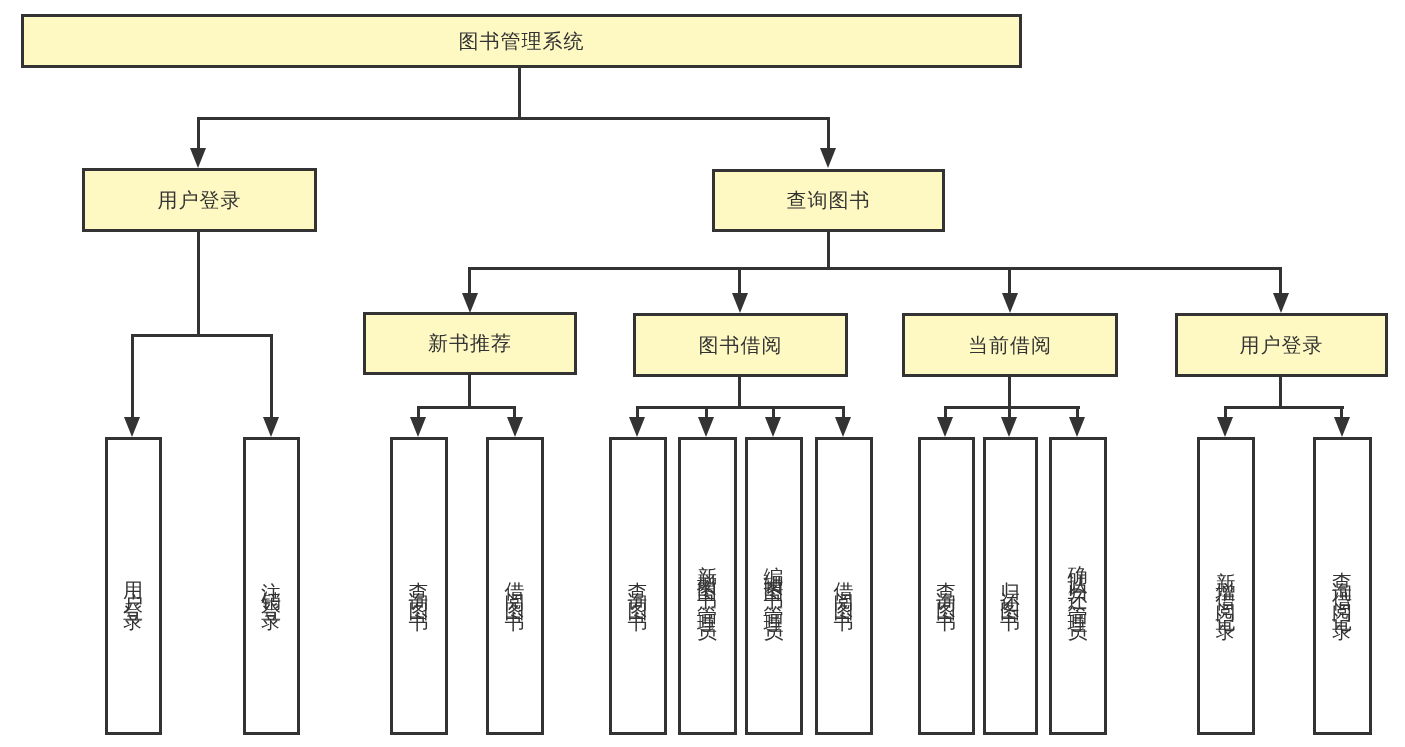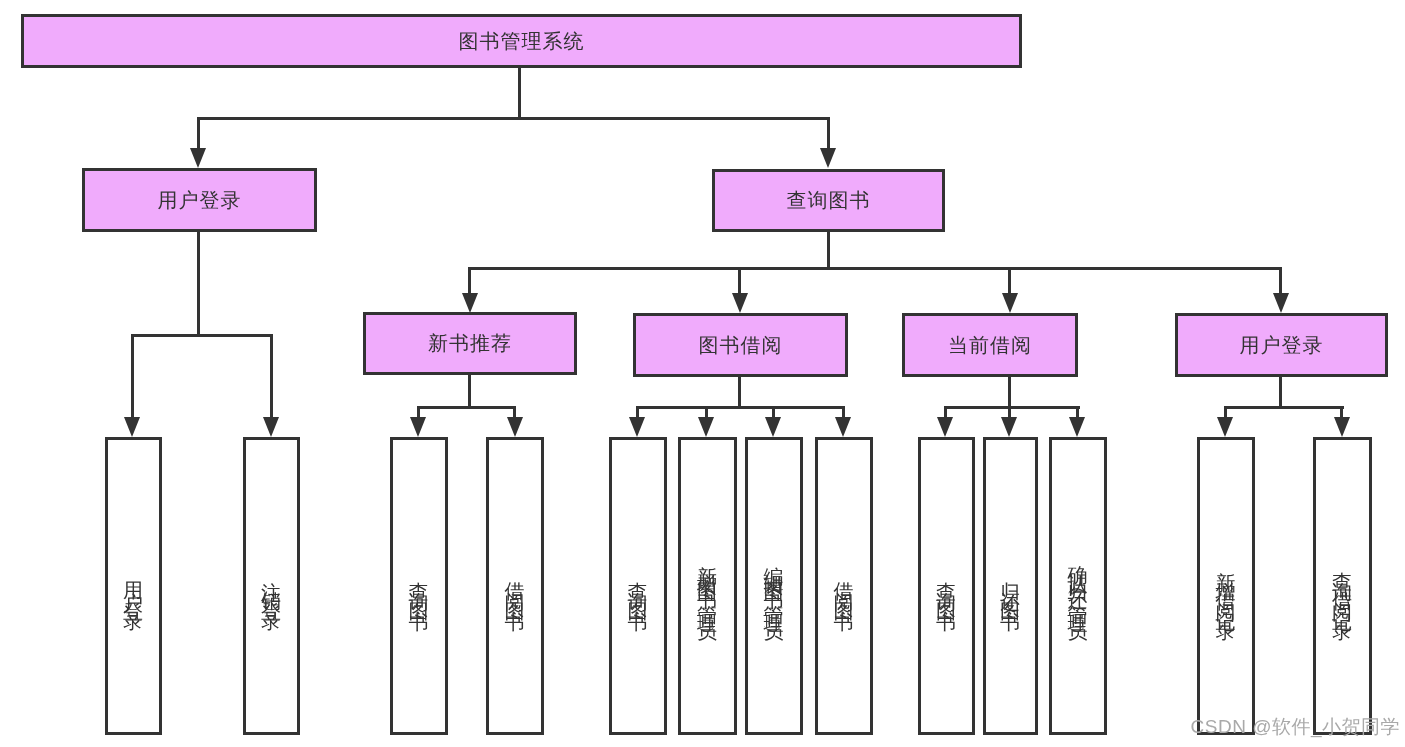--- a/index.html
+++ b/index.html
@@ -12,21 +12,21 @@
   body{background:#fff;font-family:"Liberation Sans", sans-serif;}
   .canvas{
     position:relative;
     width:1405px;height:747px;
     background:var(--bg);
     overflow:hidden;
   }
   
   .node{
     position:absolute;
-    background:#f0abfc;
+    background:#fef9c3;
     border:3px solid var(--line);
     display:flex;align-items:center;justify-content:center;
     color:var(--text);
     font-size:20px;
     letter-spacing:1px;
     z-index:2;
   }
   
   .leaf{
     position:absolute;
@@ -106,21 +106,21 @@
   <div class="ar" style="left:1002px;top:293px;"></div>
   <div class="vl" style="left:1279px;top:267px;width:3px;height:26px;"></div>
   <div class="ar" style="left:1273px;top:293px;"></div>
 
   <div class="node" style="left:363px;top:312px;width:214px;height:63px;">
     <span>新书推荐</span>
   </div>
   <div class="node" style="left:633px;top:313px;width:215px;height:64px;">
     <span>图书借阅</span>
   </div>
-  <div class="node" style="left:902px;top:313px;width:176px;height:64px;">
+  <div class="node" style="left:902px;top:313px;width:216px;height:64px;">
     <span>当前借阅</span>
   </div>
   <div class="node" style="left:1175px;top:313px;width:213px;height:64px;">
     <span>用户登录</span>
   </div>
 
   <div class="vl" style="left:468px;top:375px;width:3px;height:34px;"></div>
   <div class="hl" style="left:417px;top:406px;width:99px;height:3px;"></div>
   <div class="vl" style="left:417px;top:406px;width:3px;height:11px;"></div>
   <div class="ar" style="left:410px;top:417px;"></div>
@@ -191,15 +191,14 @@
     <span class="vtext">确认归还（管理员）</span>
   </div>
 
   <div class="leaf" style="left:1197px;width:58px;">
     <span class="vtext">新增借阅记录</span>
   </div>
   <div class="leaf" style="left:1313px;width:59px;">
     <span class="vtext">查询借阅记录</span>
   </div>
 
-  <div class="watermark">CSDN @软件_小贺同学</div>
 
 </div>
 
 </body></html>

